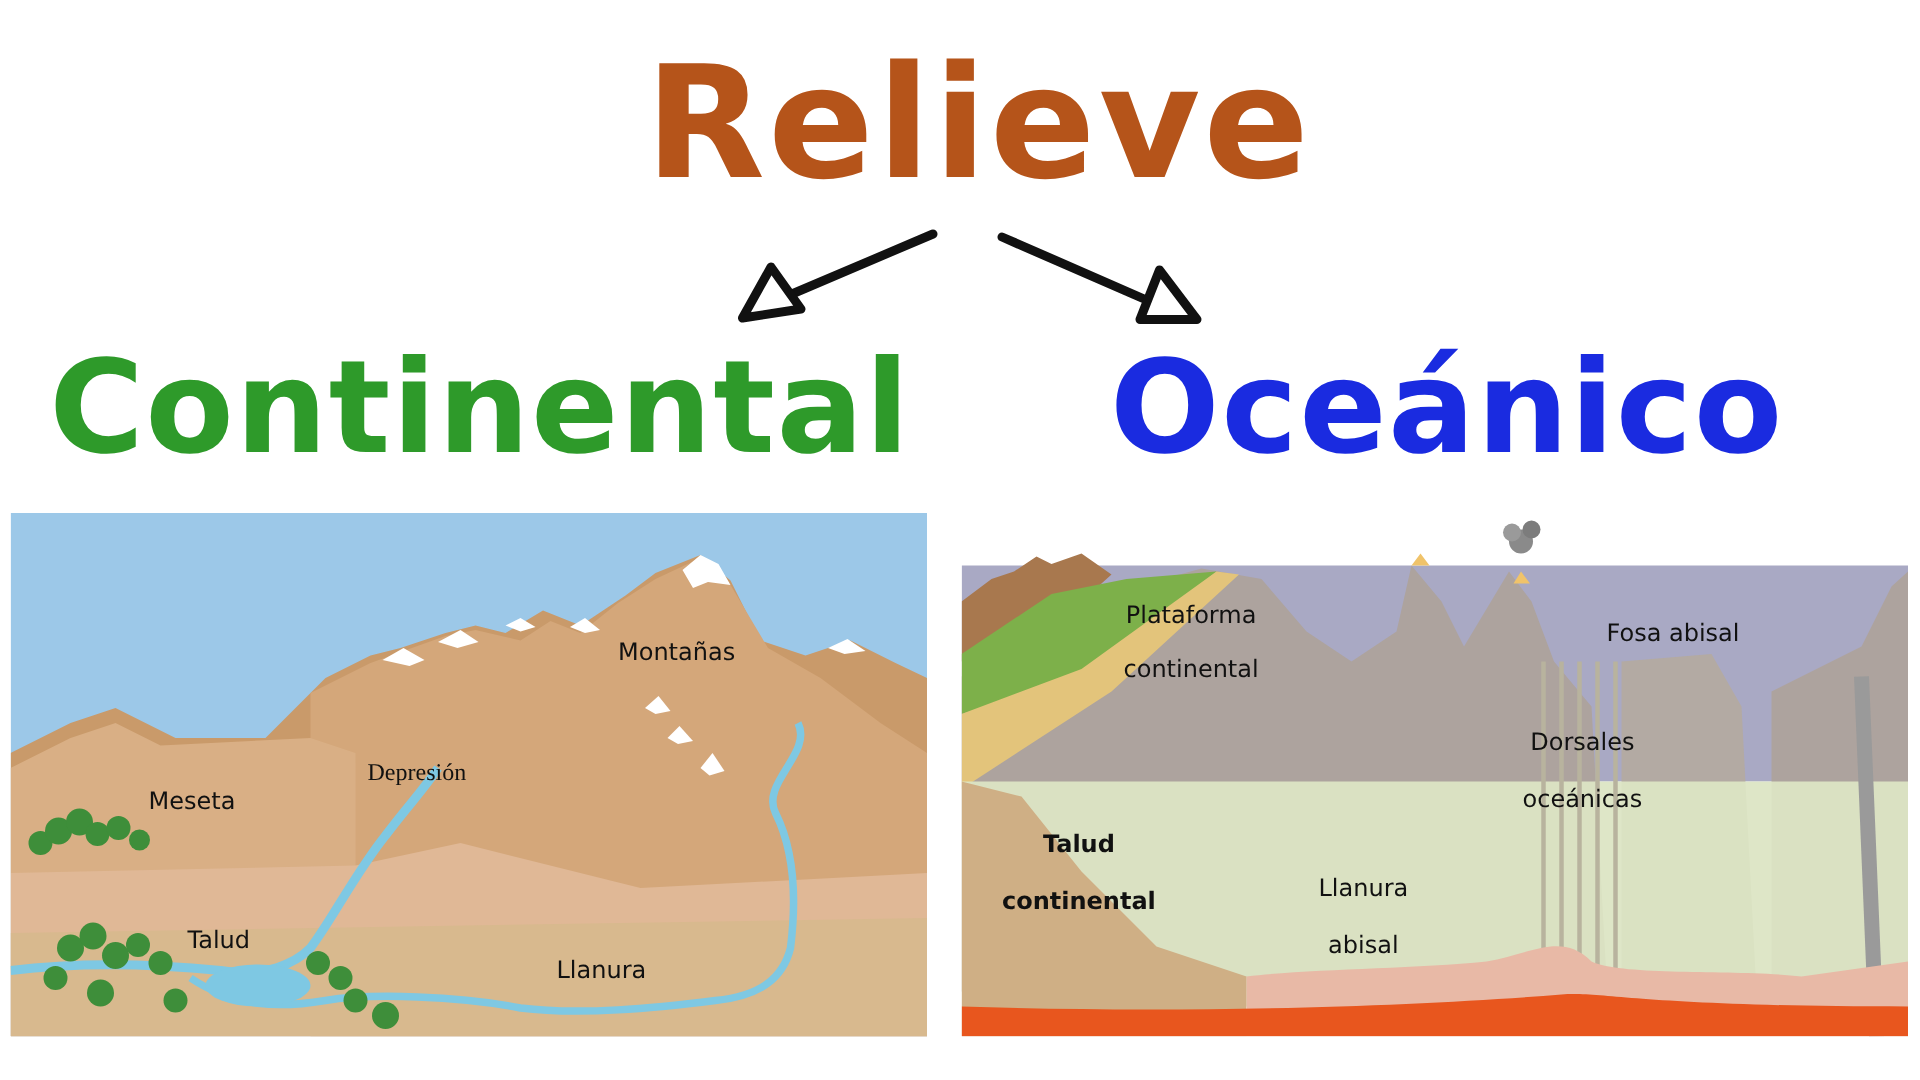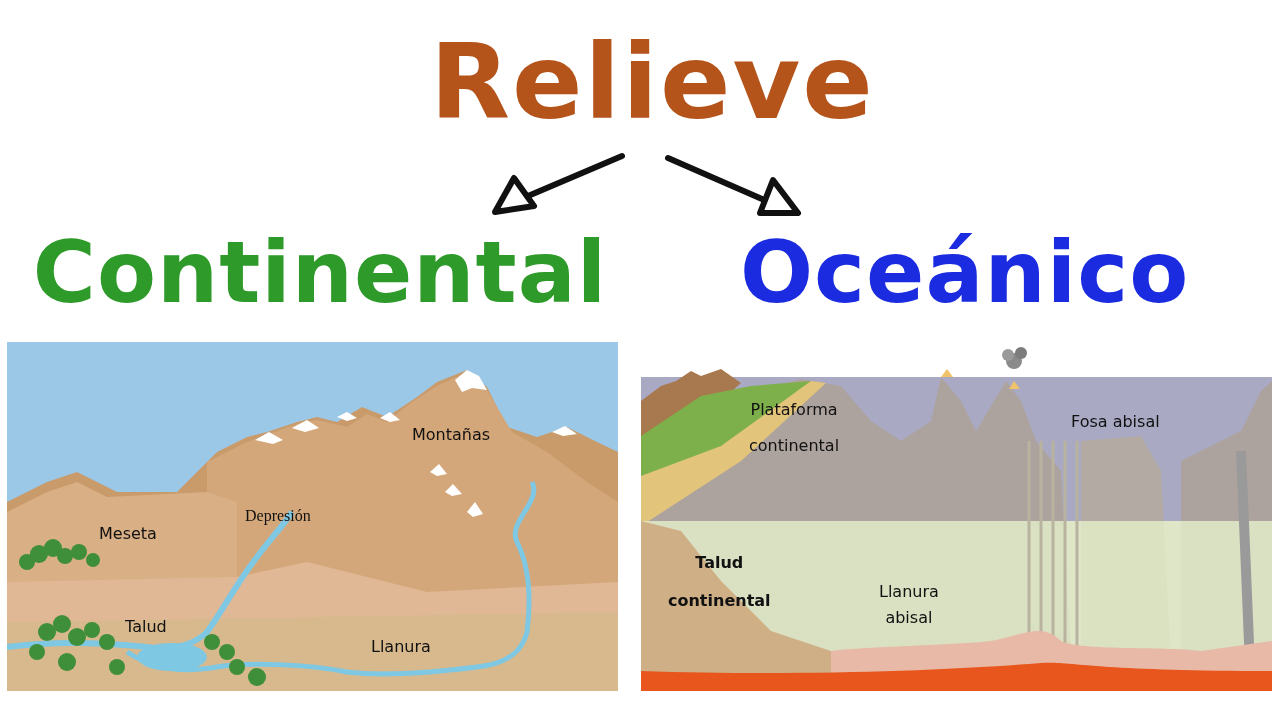--- a/index.html
+++ b/index.html
@@ -124,21 +124,25 @@
 
     <circle cx="373" cy="20" r="8" fill="#8A8A8A"></circle>
       <circle cx="367" cy="14" r="6" fill="#9A9A9A"></circle>
       <circle cx="380" cy="12" r="6" fill="#7C7C7C"></circle>
   </svg>
   <div class="lbl" style="left:108px;top:56px;">
     <div>Plataforma</div>
     <div style="margin-top:10px;">continental</div>
   </div>
   <div class="lbl" style="left:430px;top:68px;">Fosa abisal</div>
+  <div class="lbl" style="left:374px;top:141px;">
+    <div>Dorsales</div>
+    <div style="margin-top:12px;">oceánicas</div>
+  </div>
   <div class="lbl" style="left:27px;top:209px;font-weight:bold;">
     <div>Talud</div>
     <div style="margin-top:12px;">continental</div>
   </div>
   <div class="lbl" style="left:238px;top:238px;">
     <div>Llanura</div>
-    <div style="">abisal</div>
+    <div style="margin-top:12px;">abisal</div>
   </div>
 </div>
 
 </body></html>

